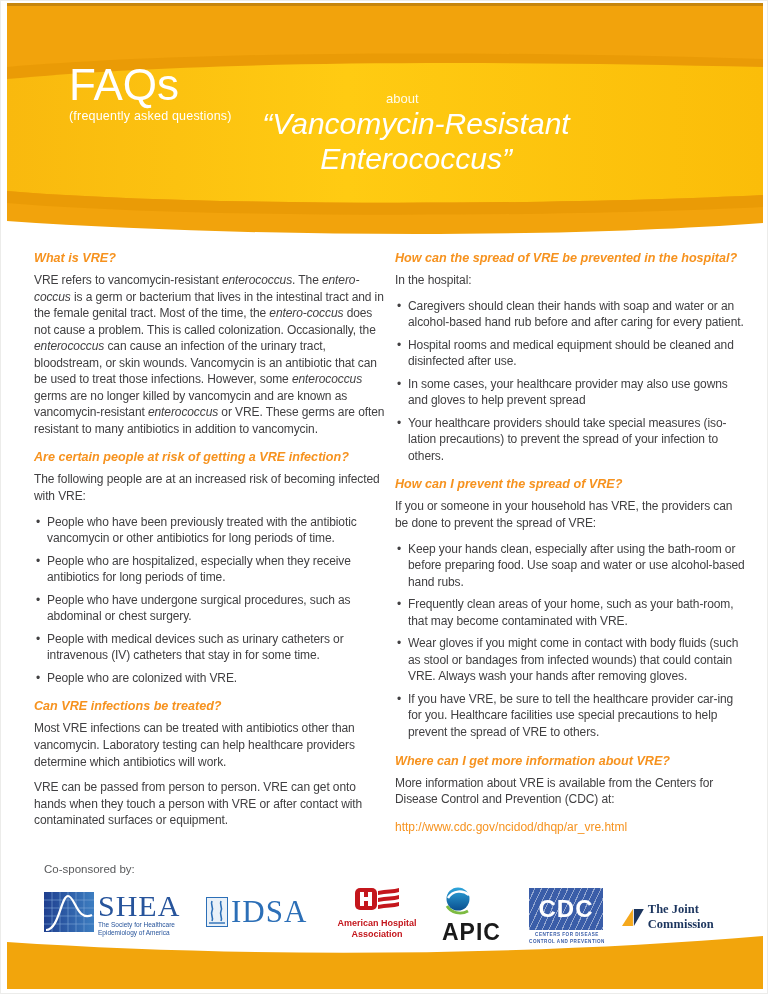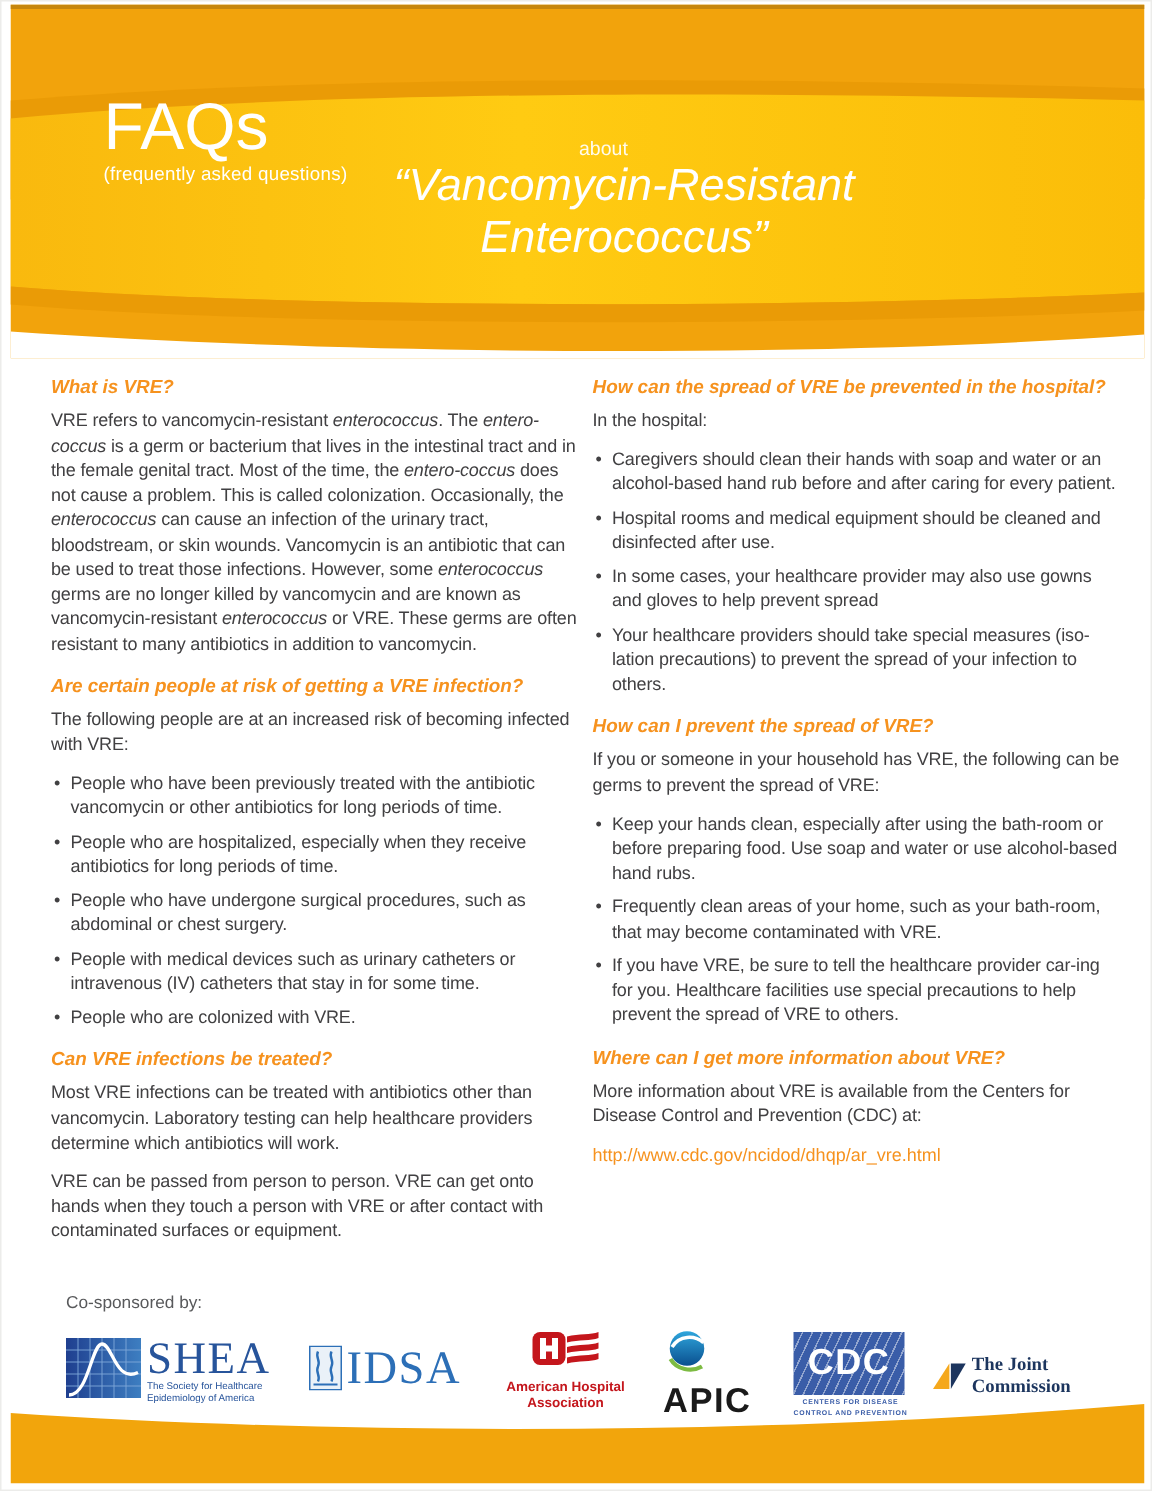--- a/index.html
+++ b/index.html
@@ -129,24 +129,25 @@
           <p>In the hospital:</p>
           <ul>
             <li>Caregivers should clean their hands with soap and water or an alcohol-based hand rub before and after caring for every patient.</li>
             <li>Hospital rooms and medical equipment should be cleaned and disinfected after use.</li>
             <li>In some cases, your healthcare provider may also use gowns and gloves to help prevent spread</li>
             <li>Your healthcare providers should take special measures (iso-lation precautions) to prevent the spread of your infection to others.</li>
           </ul>
         </section>
         <section class="faq-section">
           <h3>How can I prevent the spread of VRE?</h3>
-          <p>If you or someone in your household has VRE, the following can be germs to prevent the spread of VRE:</p>
+          <p>If you or someone in your household has VRE, the providers can be done to prevent the spread of VRE:</p>
           <ul>
             <li>Keep your hands clean, especially after using the bath-room or before preparing food. Use soap and water or use alcohol-based hand rubs.</li>
             <li>Frequently clean areas of your home, such as your bath-room, that may become contaminated with VRE.</li>
+            <li>Wear gloves if you might come in contact with body fluids (such as stool or bandages from infected wounds) that could contain VRE. Always wash your hands after removing gloves.</li>
             <li>If you have VRE, be sure to tell the healthcare provider car-ing for you.  Healthcare facilities use special precautions to help prevent the spread of VRE to others.</li>
           </ul>
         </section>
         <section class="faq-section"><h3>Where can I get more information about VRE?</h3><p>More information about VRE is available from the Centers for Disease Control and Prevention (CDC) at:</p><a class="cdc-link" href="#">http://www.cdc.gov/ncidod/dhqp/ar_vre.html</a></section>
       </div>
   </div>
 
   <div class="sponsor-label">Co-sponsored by:</div>
 
   <div class="logo logo-shea">

